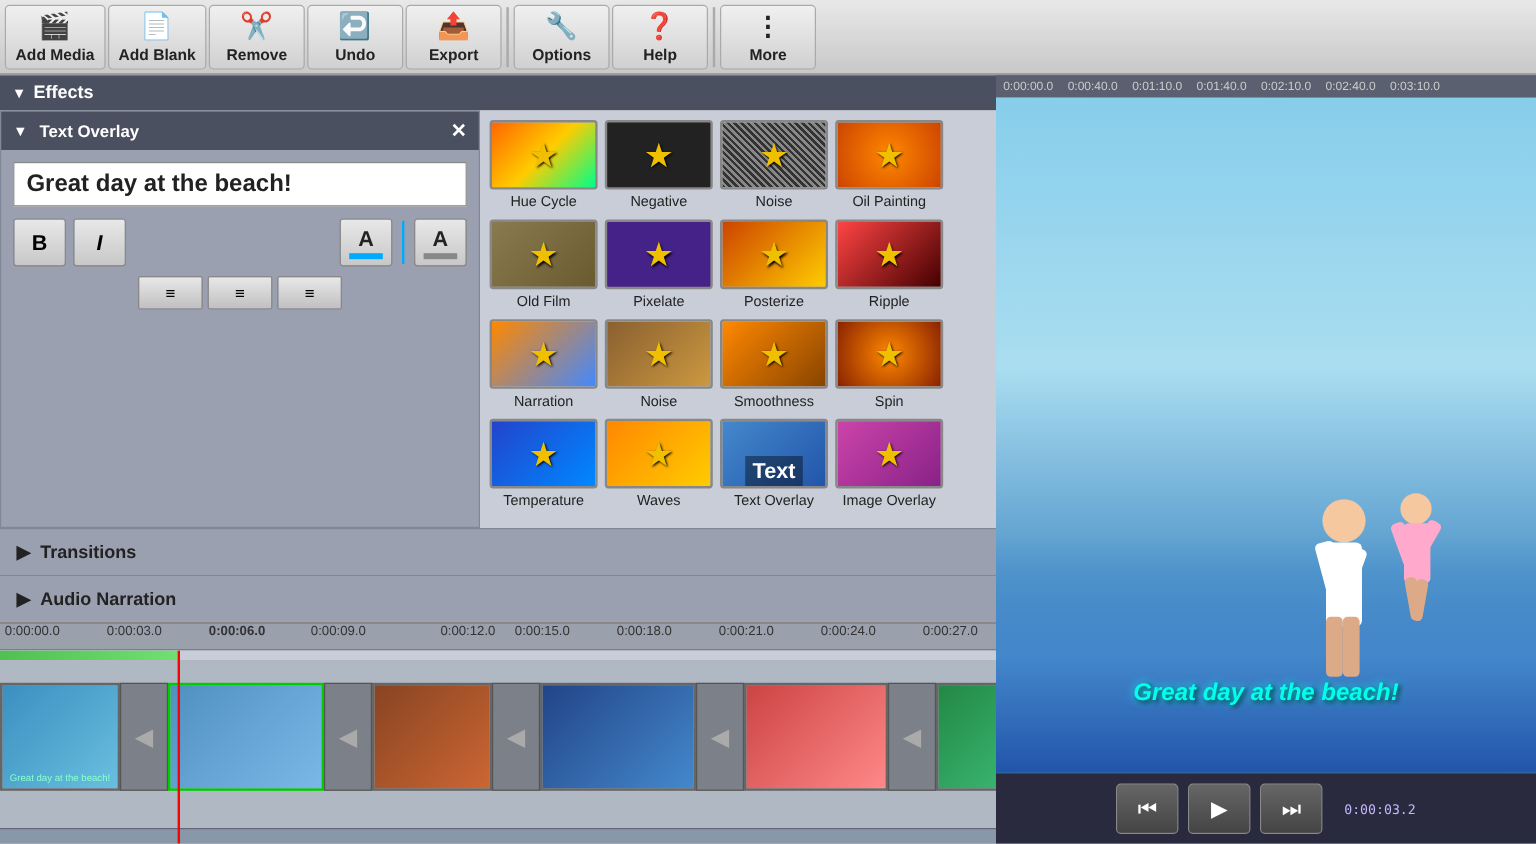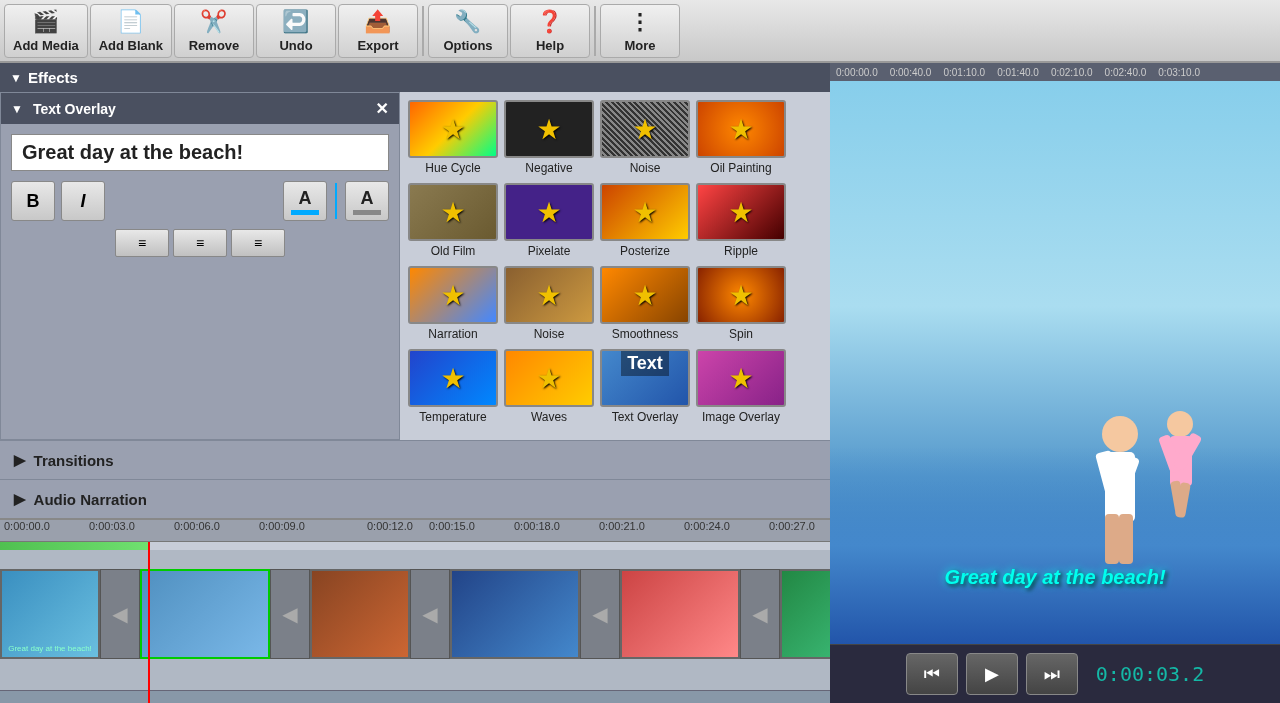--- a/index.html
+++ b/index.html
@@ -138,21 +138,21 @@
     .time-marker { font-size: 10px; color: #ccc; padding: 0 6px; white-space: nowrap; }
 
     #playback-controls {
       display: flex; align-items: center; justify-content: center; background: #2a2a3e;
       padding: 8px; gap: 8px; border-top: 1px solid #444;
     }
     .play-btn {
       width: 52px; height: 42px; border: 1px solid #888; background: linear-gradient(to bottom, #666, #444);
       cursor: pointer; display: flex; align-items: center; justify-content: center; border-radius: 4px; color: white; font-size: 18px;
     }
-    #time-display { color: #14b8a6; font-size: 20px; font-family: monospace; margin-left: 10px; }
+    #time-display { color: #c4b5fd; font-size: 11px; font-family: monospace; margin-left: 10px; }
 
     
     .eff-hue { background: linear-gradient(135deg, #ff6600, #ffcc00, #00ff88); }
     .eff-neg { background: #222; }
     .eff-noise { background: repeating-linear-gradient(45deg, #333 0px, #333 2px, #888 2px, #888 4px); }
     .eff-oil { background: radial-gradient(circle, #ff8800, #cc4400); }
     .eff-oldfilm { background: linear-gradient(135deg, #8a7a50, #6a5a30); }
     .eff-pixelate { background: #442288; }
     .eff-posterize { background: linear-gradient(135deg, #cc4400, #ffcc00); }
     .eff-ripple { background: linear-gradient(135deg, #ff4444, #440000); }
@@ -350,21 +350,21 @@
                 </div>
               <span class="effect-name">Temperature</span>
             </div>
             <div class="effect-item">
               <div class="effect-thumb eff-waves">
                   <span class="star-icon">★</span>
                 </div>
               <span class="effect-name">Waves</span>
             </div>
             <div class="effect-item">
-              <div class="effect-thumb eff-textov" style="display:flex;align-items:flex-start;justify-content:center;">
+              <div class="effect-thumb eff-textov" style="display:flex;align-items:flex-end;justify-content:center;">
                 <span style="color:white;font-size:18px;font-weight:bold;background:rgba(0,0,0,0.4);padding:2px 6px;">Text</span>
               </div>
               <span class="effect-name">Text Overlay</span>
             </div>
             <div class="effect-item">
               <div class="effect-thumb eff-imageov">
                   <span class="star-icon">★</span>
                 </div>
               <span class="effect-name">Image Overlay</span>
             </div>
@@ -384,21 +384,21 @@
       <div id="audio-header">
         <span class="section-arrow">▶</span>
         <span>Audio Narration</span>
       </div>
     </div>
 
     <div id="timeline-section">
       <div id="timeline-ruler">
         <span class="ruler-tick" style="left:4px;">0:00:00.0</span>
         <span class="ruler-tick" style="left:89px;">0:00:03.0</span>
-        <span class="ruler-tick" style="left:174px;">0:00:06.0</span>
+        <span class="ruler-tick" style="left:174px;font-weight:bold;">0:00:06.0</span>
         <span class="ruler-tick" style="left:259px;">0:00:09.0</span>
         <span class="ruler-tick" style="left:344px;padding-left:23px;">0:00:12.0</span>
         <span class="ruler-tick" style="left:429px;">0:00:15.0</span>
         <span class="ruler-tick" style="left:514px;">0:00:18.0</span>
         <span class="ruler-tick" style="left:599px;">0:00:21.0</span>
         <span class="ruler-tick" style="left:684px;">0:00:24.0</span>
         <span class="ruler-tick" style="left:769px;">0:00:27.0</span>
       </div>
       <div id="timeline-tracks">
 

